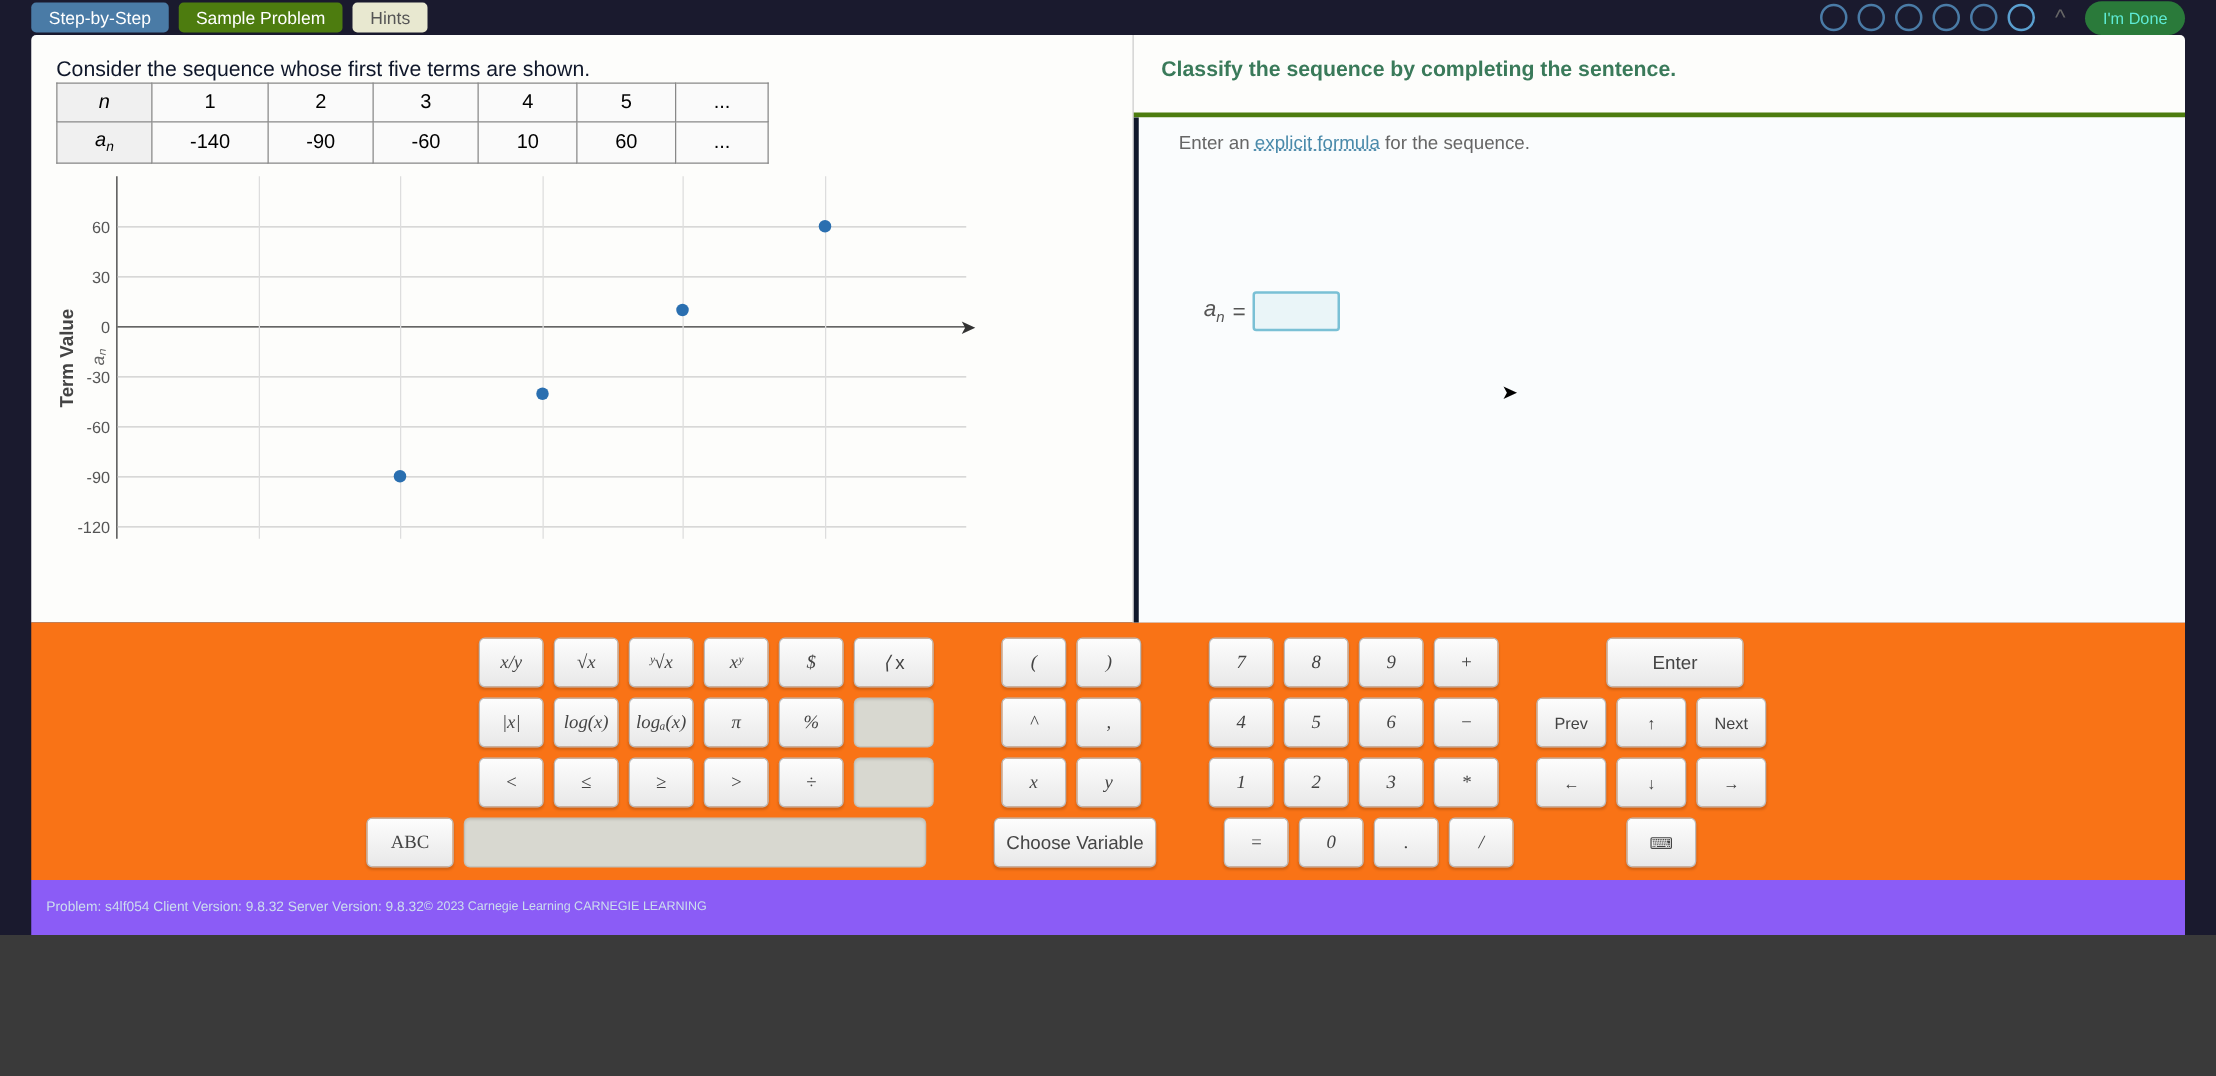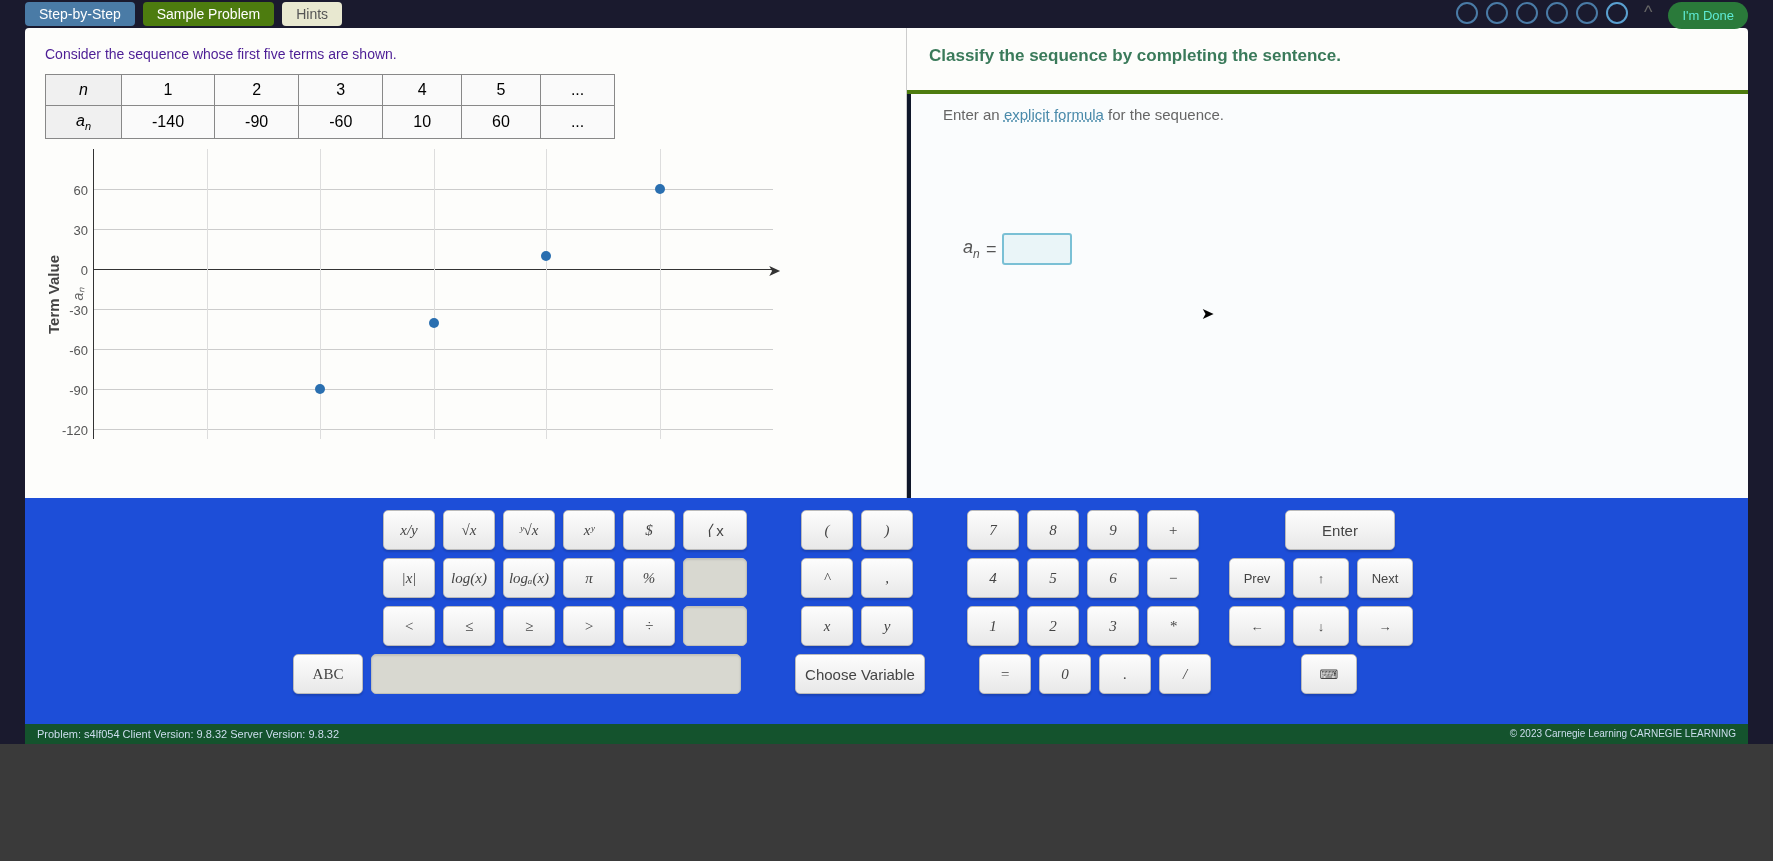--- a/index.html
+++ b/index.html
@@ -1,32 +1,32 @@
 <!DOCTYPE html>
 <html><head>
 <meta charset="utf-8">
 <style>
 *{box-sizing:border-box;margin:0;padding:0;font-family:Arial,sans-serif}
 body{background:#3a3a3a;width:1773px;height:861px;overflow:hidden}
 .outer{background:#1a1a2e;padding:0 25px}
-.topbar{display:flex;align-items:flex-start;gap:8px;padding:2px 0;height:28px}
+.topbar{display:flex;align-items:center;gap:8px;padding:2px 0;height:28px}
 .tab{padding:4px 14px;border-radius:4px;font-size:14px;color:#fff}
 .tab.active{background:#4a7ba6}
 .tab.sample{background:#4d7c0f}
 .tab.hints{background:#e8e8d0;color:#555}
 .spacer{flex:1}
 .circles{display:flex;gap:8px}
 .circle{width:22px;height:22px;border:2px solid #4a7ba6;border-radius:50%}
 .circle.last{border-color:#5aa0d0}
 .chevron{color:#666;font-size:18px;margin:0 8px}
 .done{background:#2a7a3a;color:#5eead4;padding:6px 14px;border-radius:14px;font-size:13px}
 .workspace{background:#fdfdfb;display:flex;height:470px;border-radius:4px 4px 0 0}
 .left{flex:1;padding:18px 20px;border-right:1px solid #ccc}
 .right{flex:1;display:flex;flex-direction:column}
-.prompt{color:#4c1d95;font-size:14px;margin-bottom:12px}
+.prompt{color:#0f172a;font-size:17px;}
 .seq-table{border-collapse:collapse;margin-bottom:10px}
 .seq-table td{border:1px solid #888;padding:6px 30px;text-align:center;font-size:16px;background:#fafafa}
 .seq-table td.hdr{background:#f0f0f0;font-style:italic}
 .seq-table .an sub{font-size:11px;font-style:italic}
 .chart-wrap{display:flex;align-items:center;gap:6px;margin-top:8px}
 .ylabel{writing-mode:vertical-rl;transform:rotate(180deg);font-size:15px;color:#444;font-weight:bold}
 .ysub{writing-mode:vertical-rl;transform:rotate(180deg);font-style:italic;font-size:14px;color:#666}
 .chart{position:relative;width:680px;height:290px;border-left:1px solid #333}
 .grid-h{position:absolute;left:0;right:0;border-top:1px solid #ccc}
 .grid-h.zero{border-top:1px solid #333}
@@ -38,32 +38,32 @@
 .r-title{color:#3a7a5a;font-weight:bold;font-size:17px;margin-bottom:6px}
 .r-text{color:#666;font-size:16px;line-height:1.5}
 .r-text b{color:#333}
 .r-bot{flex:1;padding:12px 32px;border-left:4px solid #0f172a;background:#fafcfd;position:relative}
 .r-prompt{color:#666;font-size:15px}
 .r-prompt .link{color:#4a8aaa;text-decoration:underline dotted}
 .formula{margin-top:110px;margin-left:20px;display:flex;align-items:center;gap:6px;font-size:18px;color:#555;font-style:italic}
 .formula sub{font-size:12px}
 .inp{width:70px;height:32px;border:2px solid #7ac0d5;background:#eaf5f8;border-radius:3px}
 .cursor{position:absolute;top:210px;left:290px;font-size:16px;color:#000}
-.keyboard{background:#1d4ed8;padding:12px 20px 30px;display:flex;flex-direction:column;gap:8px}
+.keyboard{background:#f97316;padding:12px 20px 10px;display:flex;flex-direction:column;gap:8px}
 .krow{display:flex;align-items:center;gap:8px}
 .key{background:linear-gradient(#fdfdfd,#e8e8e8);border:1px solid #bbb;border-radius:5px;height:40px;min-width:52px;display:flex;align-items:center;justify-content:center;font-size:15px;color:#444;box-shadow:0 2px 2px rgba(0,0,0,0.15);cursor:pointer;font-family:'Times New Roman',serif;font-style:italic}
 .key.wide{min-width:104px}
 .key.abc{min-width:70px;font-style:normal;font-family:Liberation Serif, serif}
 .key.enter{min-width:110px;font-style:normal;font-family:Arial}
 .key.nav{min-width:56px;font-style:normal;font-family:Arial;font-size:13px}
 .key.blank{background:#d8d8d0;border-color:#c0c0b8;box-shadow:inset 0 1px 2px rgba(0,0,0,0.1)}
 .key.spacer-key{flex:1;max-width:370px}
 .gap{width:38px}
 .gap-lg{width:70px}
-.footer{background:#14532d;color:#cde;font-size:11px;padding:4px 12px;display:flex;justify-content:space-between}
+.footer{background:#8b5cf6;color:#cde;font-size:11px;padding:16px 12px;display:flex;}
 .footer-r{color:#cde;font-size:10px}
 </style>
 </head>
 <body>
 
 <div class="outer">
   <div class="topbar">
     <div class="tab active">Step-by-Step</div>
     <div class="tab sample">Sample Problem</div>
     <div class="tab hints">Hints</div>

